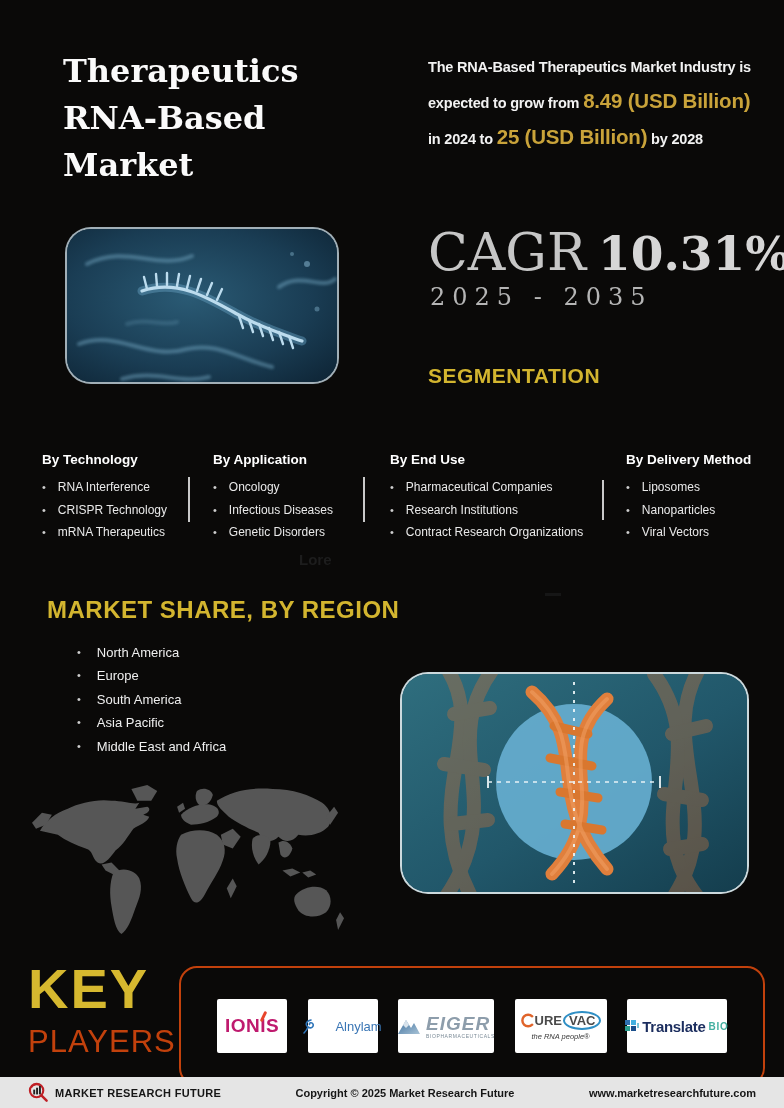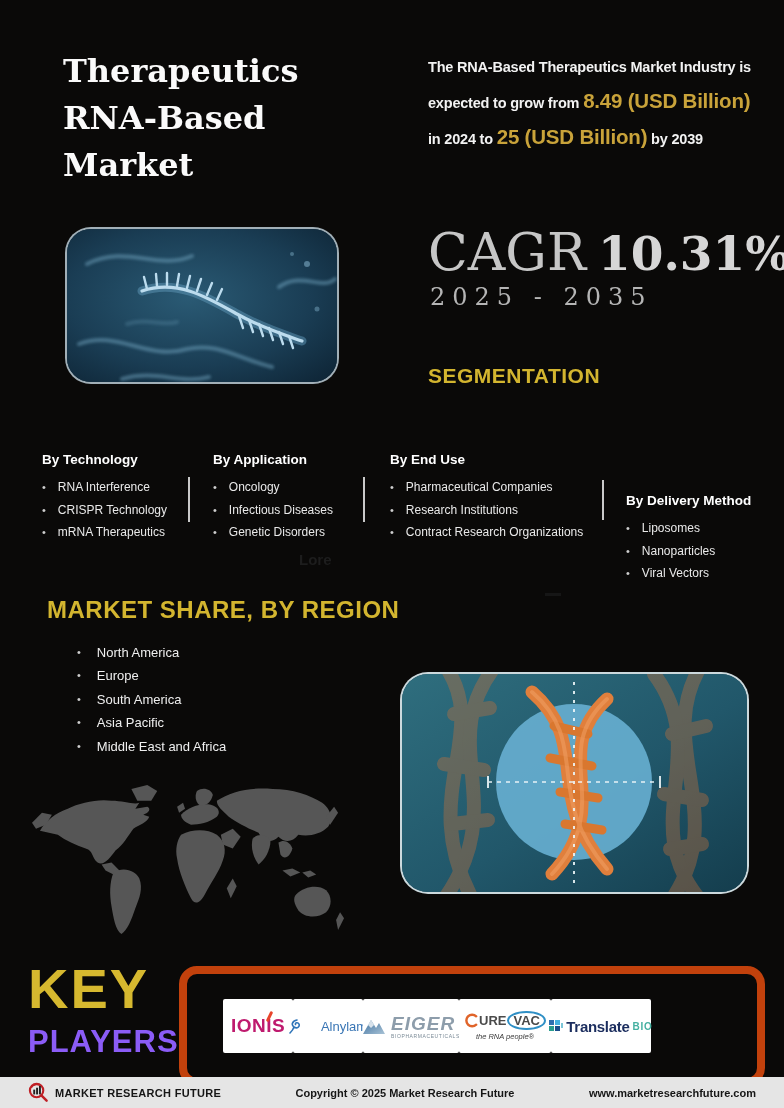--- a/index.html
+++ b/index.html
@@ -46,25 +46,25 @@
   
   .dna-img{position:absolute;left:400px;top:672px;width:345px;height:218px;border-radius:28px;
     border:2px solid rgba(235,242,245,.85);overflow:hidden;background:#1d4a58;}
 
   
   .world-map{position:absolute;left:32px;top:779px;width:318px;height:162px;}
 
   
   .kp-key{position:absolute;left:28px;top:958px;font-size:56px;font-weight:800;
     color:#d6b82f;letter-spacing:2px;line-height:62px;}
-  .kp-players{position:absolute;left:28px;top:1024px;font-size:31px;font-weight:700;
-    color:#8b5cf6;letter-spacing:1px;}
+  .kp-players{position:absolute;left:28px;top:1024px;font-size:31px;font-weight:400;
+    color:#c2410c;letter-spacing:1px;}
   .kp-panel{position:absolute;left:179px;top:966px;width:586px;height:120px;
-    border:8px solid #c2410c;border-radius:18px;box-sizing:border-box;
-    display:flex;align-items:center;padding:0 36px;}
+    border:2px solid #c2410c;border-radius:18px;box-sizing:border-box;
+    display:flex;align-items:center;justify-content:space-between;padding:0 36px;}
   .logo-card{background:#fff;height:54px;border-radius:2px;display:flex;
     align-items:center;justify-content:center;flex-direction:column;}
   .lc-ionis{width:70px;}
   .lc-alnylam{width:70px;}
   .lc-eiger{width:96px;}
   .lc-curevac{width:92px;}
   .lc-translate{width:100px;}
   .ionis-wrap{position:relative;font-size:19px;font-weight:800;color:#bf1a6e;letter-spacing:.5px;}
   .ionis-accent{position:absolute;top:-4px;left:37px;width:3px;height:11px;background:#e8452c;
     transform:rotate(26deg);border-radius:2px;}
@@ -96,21 +96,21 @@
 
   <div class="main-title">
     <div>Therapeutics</div>
     <div>RNA-Based</div>
     <div>Market</div>
   </div>
 
   <div class="intro">
     <div><span>The RNA-Based Therapeutics Market Industry is</span></div>
     <div><span>expected to grow from </span><span class="gold">8.49 (USD Billion)</span></div>
-    <div><span>in 2024 to </span><span class="gold">25 (USD Billion)</span><span> by 2039</span></div>
+    <div><span>in 2024 to </span><span class="gold">25 (USD Billion)</span><span> by 2028</span></div>
   </div>
 
   <div class="rna-img">
     <svg width="270" height="153" viewBox="0 0 270 153">
       <defs>
         <radialGradient id="rnabg" cx="45%" cy="45%" r="75%">
           <stop offset="0%" stop-color="#2a5a74"></stop>
             <stop offset="60%" stop-color="#1a3d54"></stop>
             <stop offset="100%" stop-color="#0e2536"></stop>
         </radialGradient>
@@ -195,21 +195,21 @@
       </div>
     <div class="seg-item">
         <span class="bullet">•</span>
         <span>Research Institutions</span>
       </div>
     <div class="seg-item">
         <span class="bullet">•</span>
         <span>Contract Research Organizations</span>
       </div>
   </div>
-  <div class="seg-group" style="left:626px;width:150px;margin-top:41px;">
+  <div class="seg-group" style="left:626px;width:150px;">
     <h4>By Delivery Method</h4>
     <div class="seg-item">
         <span class="bullet">•</span>
         <span>Liposomes</span>
       </div>
     <div class="seg-item">
         <span class="bullet">•</span>
         <span>Nanoparticles</span>
       </div>
     <div class="seg-item">

